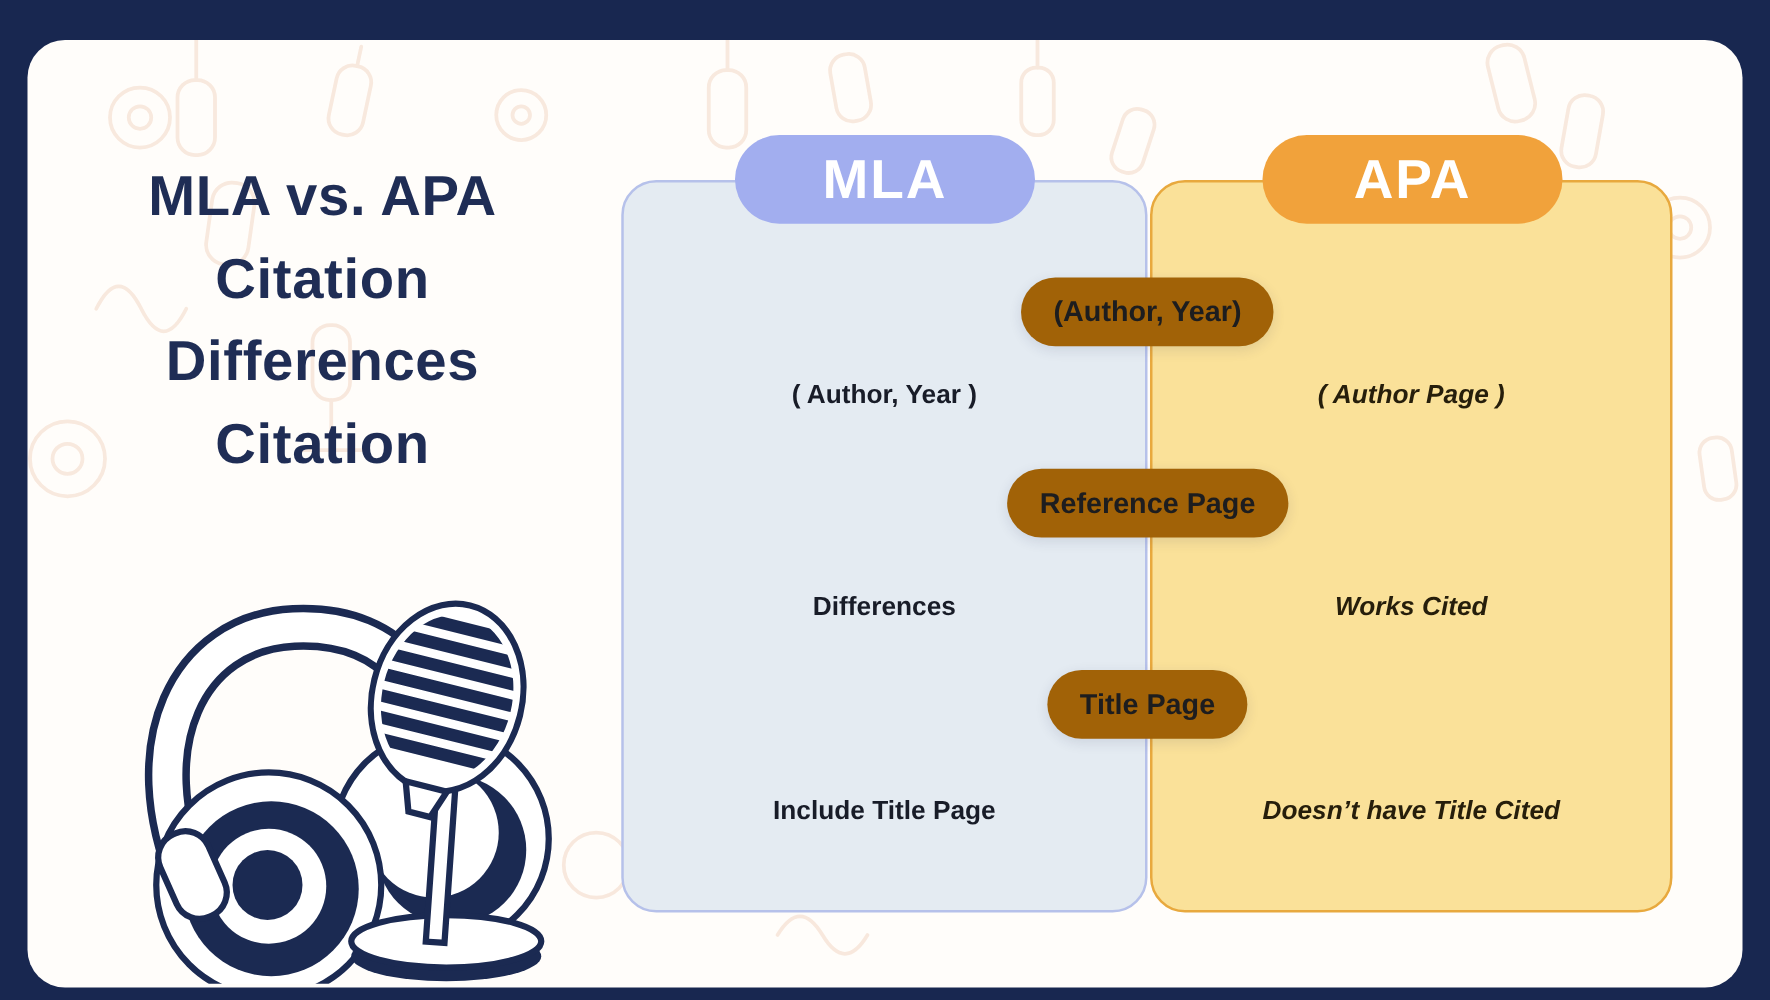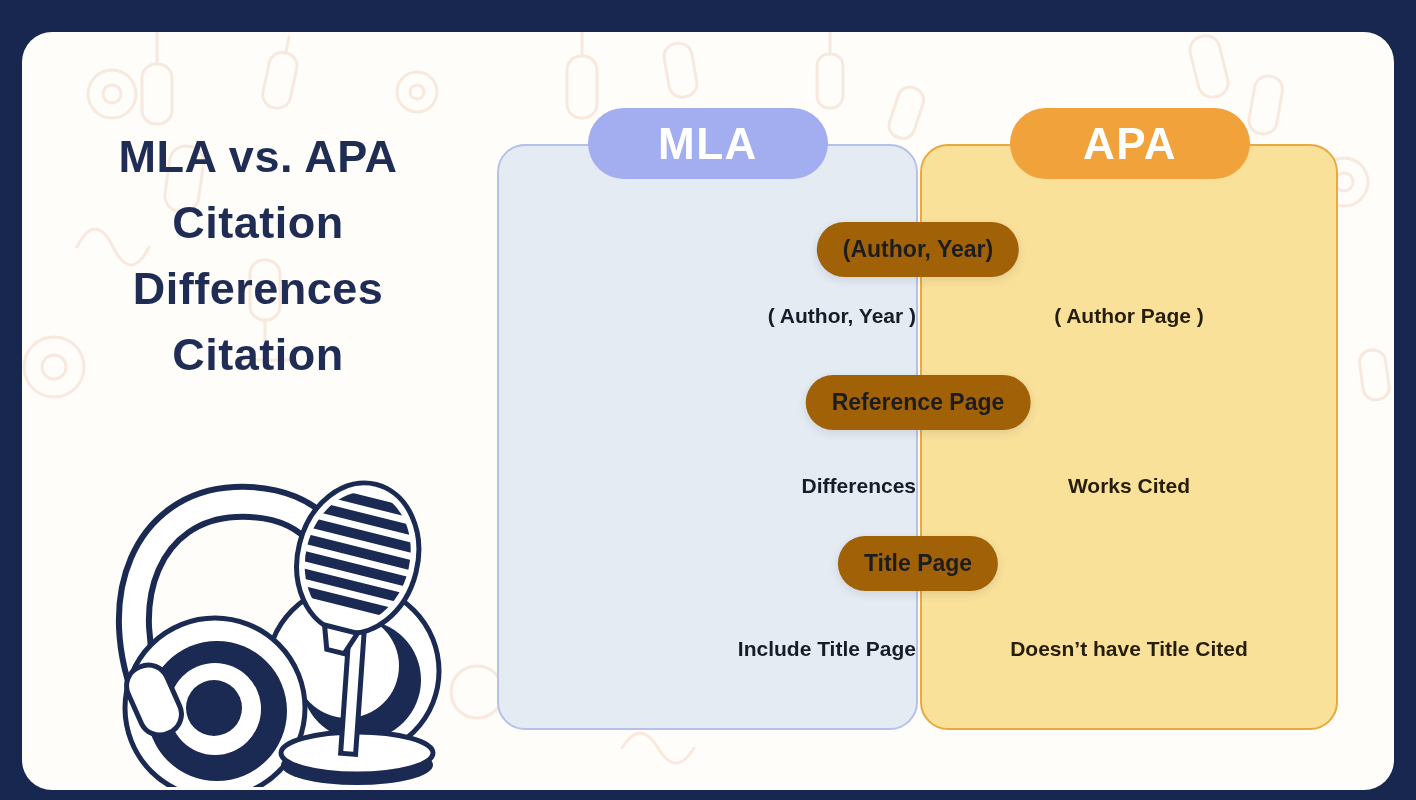--- a/index.html
+++ b/index.html
@@ -26,22 +26,22 @@
     color:var(--title-navy);font-weight:700;font-size:45px;line-height:66px;
     letter-spacing:.5px;
   }
   .card{position:absolute;top:112px;height:586px;border-radius:28px;box-sizing:border-box;}
   .card-mla{left:475px;width:421px;background:var(--mla-card-bg);border:2px solid var(--mla-card-border);}
   .card-apa{left:898px;width:418px;background:var(--apa-card-bg);border:2px solid var(--apa-card-border);}
   .card-row{
     position:absolute;left:0;width:100%;height:30px;line-height:30px;
     text-align:center;font-weight:700;font-size:21px;
   }
-  .card-mla .card-row{color:var(--mla-row-text);text-align:right;}
-  .card-apa .card-row{color:var(--apa-row-text);}
+  .card-mla .card-row{color:var(--mla-row-text);}
+  .card-apa .card-row{color:var(--apa-row-text);font-style:italic;}
   .row-0{top:155px;} .row-1{top:325px;} .row-2{top:488px;}
   .header-pill{
     position:absolute;top:76px;width:240px;height:71px;border-radius:36px;
     display:flex;align-items:center;justify-content:center;
     color:#ffffff;font-weight:700;font-size:44px;letter-spacing:1.5px;
   }
   .header-mla{left:566px;background:var(--mla-pill);}
   .header-apa{left:988px;background:var(--apa-pill);}
   .center-pill{
     position:absolute;left:896px;transform:translateX(-50%);

